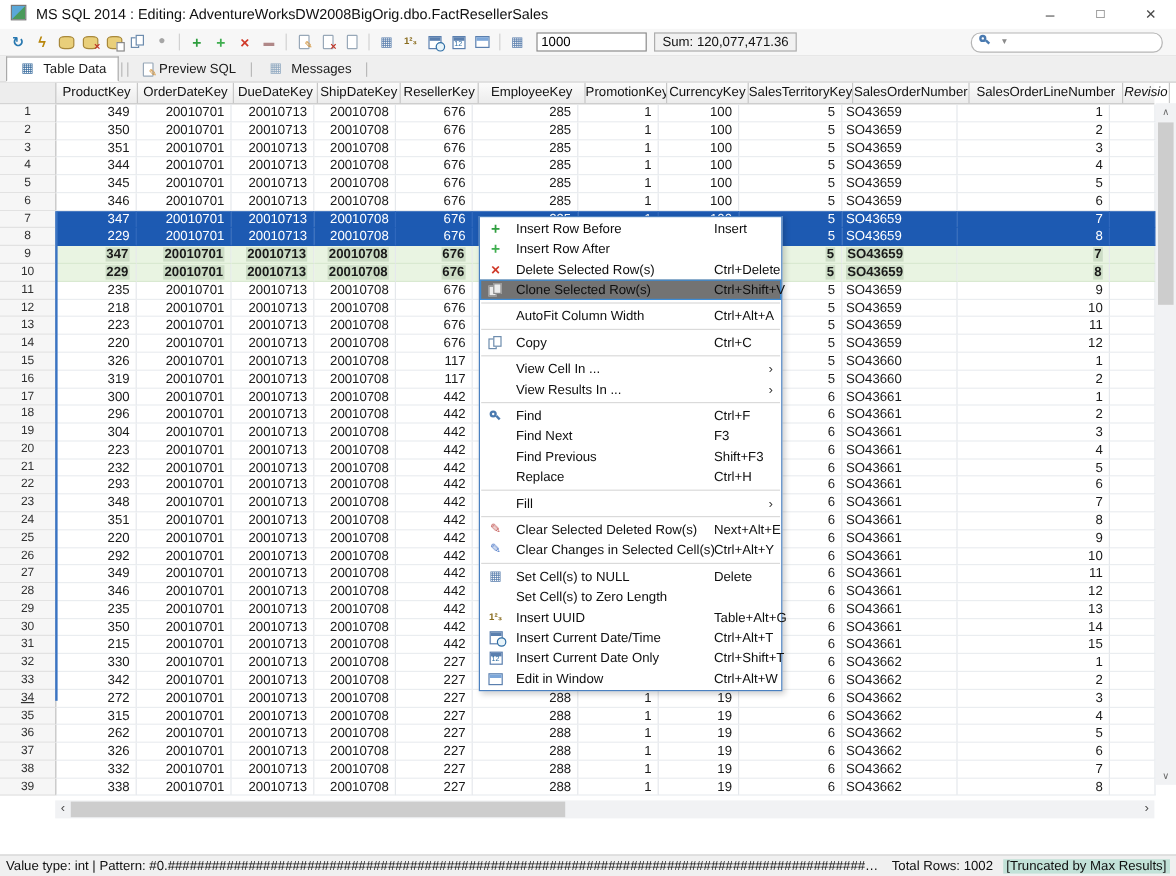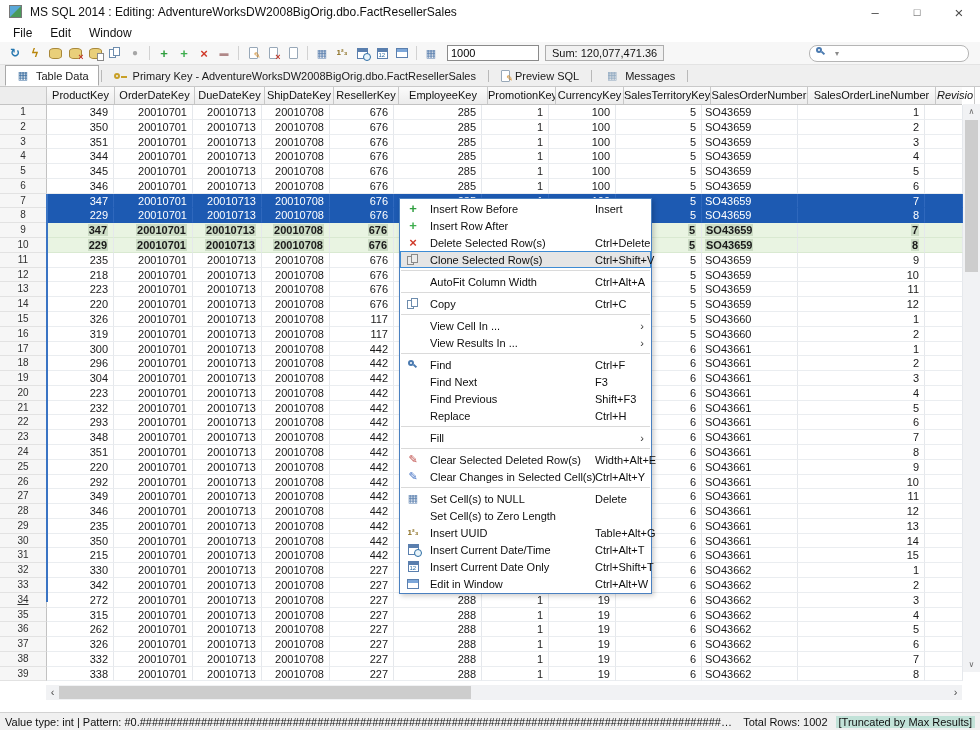--- a/index.html
+++ b/index.html
@@ -61,21 +61,21 @@
   .harr{position:absolute;top:0;bottom:0;width:13px;display:flex;align-items:center;justify-content:center;
     color:#5a5a5a}
   
   .cmenu{position:absolute;left:399px;top:111px;width:253px;background:#fff;border:1px solid #4a80c0;
     box-shadow:2px 2px 5px rgba(0,0,0,.2);z-index:30;padding:1px 0;box-sizing:border-box}
   .mi{height:17px;display:flex;align-items:center;position:relative;padding-left:3px}
   .micol{width:20px;display:flex;align-items:center;justify-content:center}
   .mi .lbl{margin-left:7px;font-size:11px;color:#0e0e0e;white-space:nowrap}
   .mi .sc{position:absolute;left:195px;font-size:11px;color:#0e0e0e;white-space:nowrap}
   .mi .sub{position:absolute;right:7px;font-size:11px;color:#333}
-  .mi.hl{background:#e5e5e5;outline:1px solid #3d8bd4;outline-offset:-1px}
+  .mi.hl{background:#737373;outline:1px solid #3d8bd4;outline-offset:-1px}
   .msep{height:1px;background:#dadada;margin:2px 1px}
   
   .status{position:absolute;left:0;right:0;bottom:0;height:18px;background:#f0f0f0;
     border-top:1px solid #d2d2d2;display:flex;align-items:center;font-size:11px;color:#101010;
     padding:0 5px;gap:8px;box-sizing:border-box}
   .stleft{flex:1;overflow:hidden;white-space:nowrap;text-overflow:ellipsis}
   .strows{white-space:nowrap}
   .trunc{background:#c2e2d8;padding:0 3px;white-space:nowrap}
   
   .ico{display:inline-flex;align-items:center;justify-content:center;width:16px;height:14px;
@@ -131,25 +131,20 @@
         </span>
         <span class="wbtn">
           <span class="ico" style="color: rgb(74, 74, 74); font-size: 11px;">□</span>
         </span>
         <span class="wbtn">
           <span class="ico" style="color: rgb(74, 74, 74); font-size: 15px;">×</span>
         </span>
       </div>
   </div>
 
-  <div class="menubar">
-      <span class="mitem">File</span>
-      <span class="mitem">Edit</span>
-      <span class="mitem">Window</span>
-    </div>
 
   <div class="toolbar">
     <span class="tbicons">
         <span class="tbtn">
           <span class="ico" style="color: rgb(40, 120, 176); font-weight: 700; font-size: 12px;">↻</span>
         </span>
         <span class="tbtn">
           <span class="ico" style="color: rgb(184, 134, 11); font-weight: 700; font-size: 12px;">ϟ</span>
         </span>
         <span class="tbtn">
@@ -218,24 +213,20 @@
       <span><span class="ico" style="color: rgb(138, 138, 138); font-size: 8px;">▾</span></span>
     </span>
   </div>
 
   <div class="tabbar">
       <div class="tab active">
         <span class="ico" style="color: rgb(60, 110, 159); font-size: 11px;">▦</span>
         <span class="tlbl">Table Data</span>
       </div>
       <span class="tabsep"></span>
-      <div class="tab">
-        <span class="ico i-key"></span>
-        <span class="tlbl">Primary Key - AdventureWorksDW2008BigOrig.dbo.FactResellerSales</span>
-      </div>
       <span class="tabsep"></span>
       <div class="tab">
         <span class="ico i-page i-page-edit"></span>
         <span class="tlbl">Preview SQL</span>
       </div>
       <span class="tabsep"></span>
       <div class="tab">
         <span class="ico" style="color: rgb(143, 168, 192); font-size: 11px;">▦</span>
         <span class="tlbl">Messages</span>
       </div>
@@ -947,21 +938,21 @@
           <span class="micol"></span>
           <span class="lbl">Fill</span>
           <span class="sub">›</span>
         </div>
         <div class="msep"></div>
         <div class="mi">
           <span class="micol">
             <span class="ico" style="color: rgb(192, 80, 77); font-size: 11px;">✎</span>
           </span>
           <span class="lbl">Clear Selected Deleted Row(s)</span>
-          <span class="sc">Width+Alt+E</span>
+          <span class="sc">Next+Alt+E</span>
         </div>
         <div class="mi">
           <span class="micol">
             <span class="ico" style="color: rgb(68, 114, 196); font-size: 11px;">✎</span>
           </span>
           <span class="lbl">Clear Changes in Selected Cell(s)</span>
           <span class="sc">Ctrl+Alt+Y</span>
         </div>
         <div class="msep"></div>
         <div class="mi">

